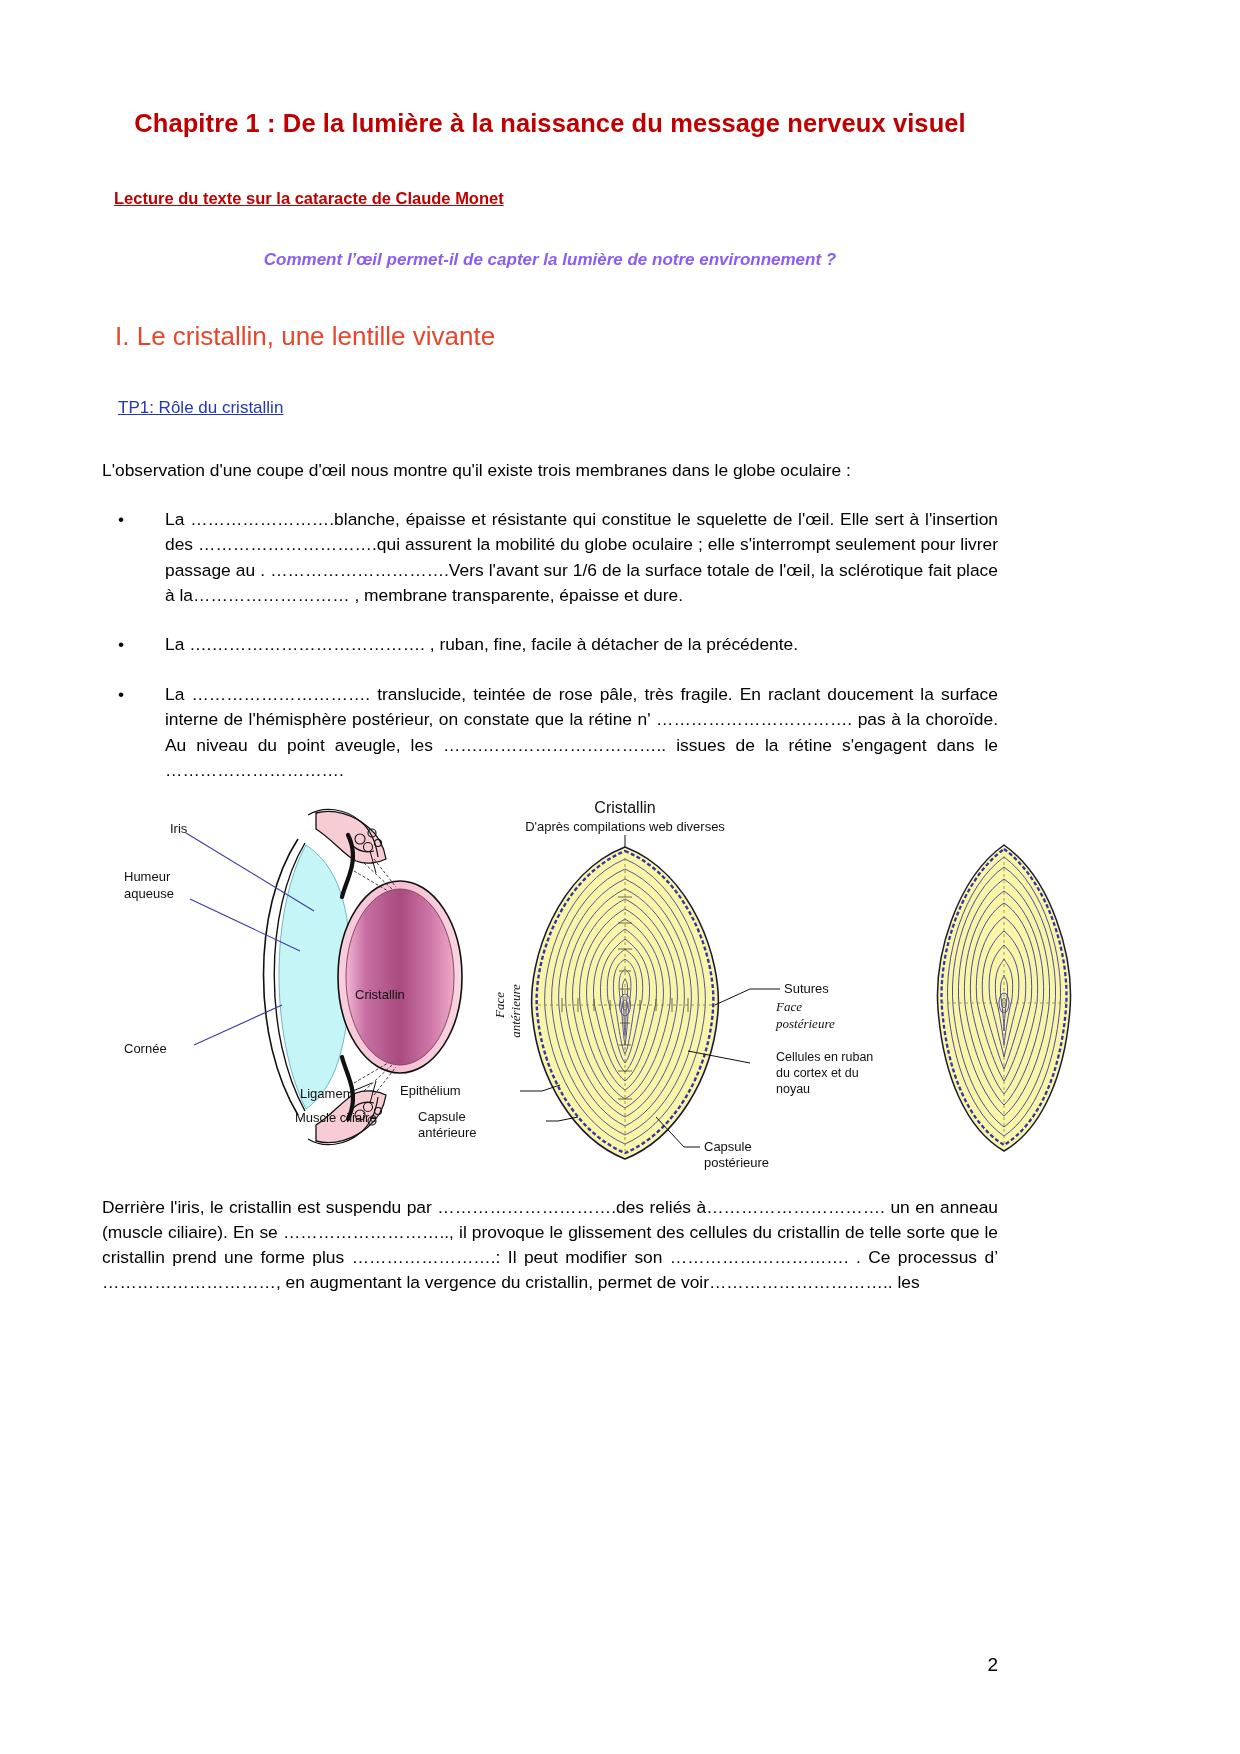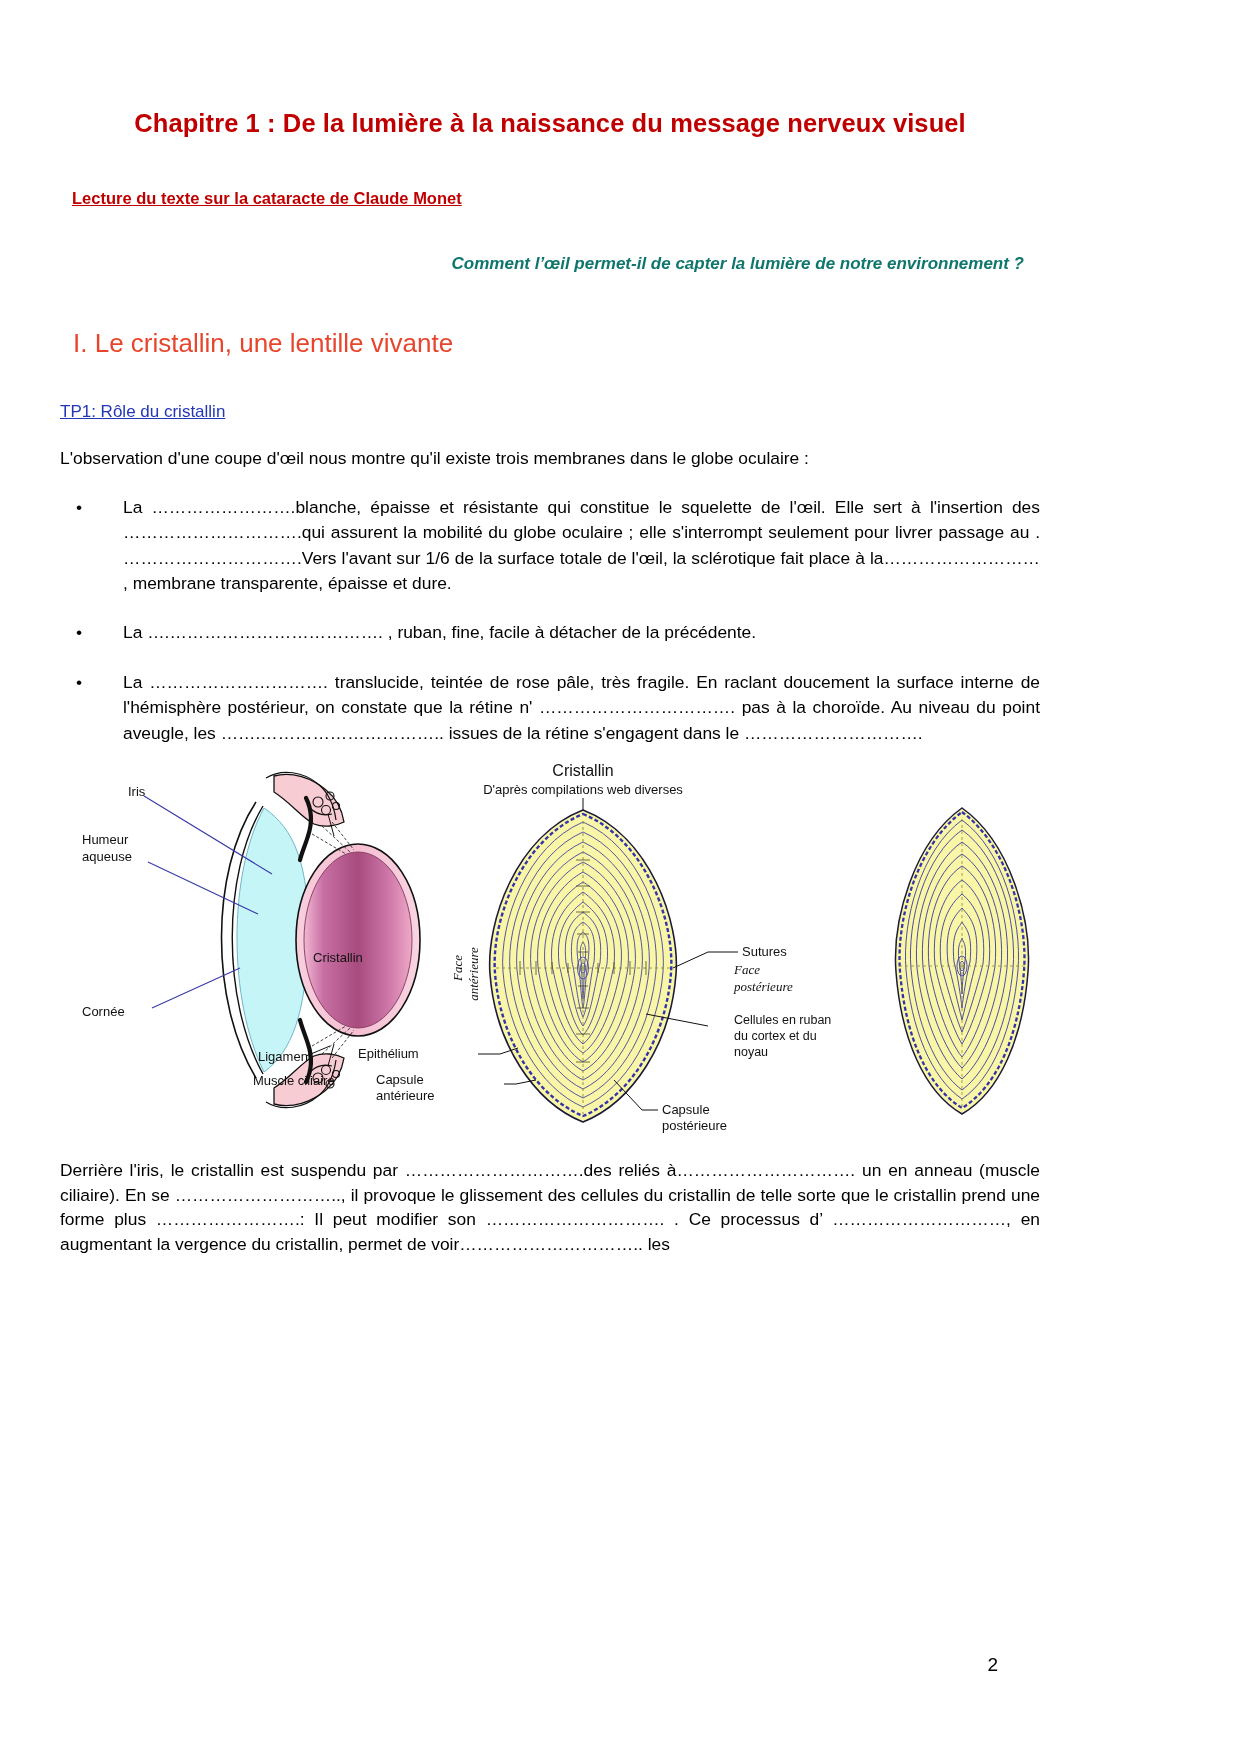--- a/index.html
+++ b/index.html
@@ -14,21 +14,21 @@
     font-family: "Liberation Sans", sans-serif;
     color: #000000;
     position: relative;
     overflow: hidden;
   }
   .page {
     position: relative;
     width: 1100px;
     height: 1754px;
     box-sizing: border-box;
-    padding: 0 60px;
+    padding: 0 102px;
   }
 
   
   .doc-title {
     margin: 0;
     padding-top: 108px;
     text-align: center;
     color: #C00000;
     font-size: 25.5px;
     font-weight: bold;
@@ -39,38 +39,38 @@
     margin: 12px;
     padding-top: 37px;
     color: #C00000;
     font-size: 16.5px;
     font-weight: bold;
     text-decoration: underline;
     display: block;
   }
   .subtitle-red-wrap { padding-top: 37px; }
   .question {
-    margin: 16px;
+    margin: 0;
     padding-top: 30px;
-    text-align: right;
-    color: #0f766e;
+    text-align: center;
+    color: #8b5cf6;
     font-size: 17px;
     font-weight: bold;
     font-style: italic;
   }
   .section-title {
     margin: 13px;
     padding-top: 38px;
     color: #E8452C;
     font-size: 26px;
     font-weight: normal;
     line-height: 1.2;
   }
   .tp-link {
-    margin: 0;
+    margin: 16px;
     padding-top: 30px;
     color: #2436B8;
     font-size: 17px;
     text-decoration: underline;
   }
 
   
   p.body {
     margin: 0;
     padding-top: 24px;

